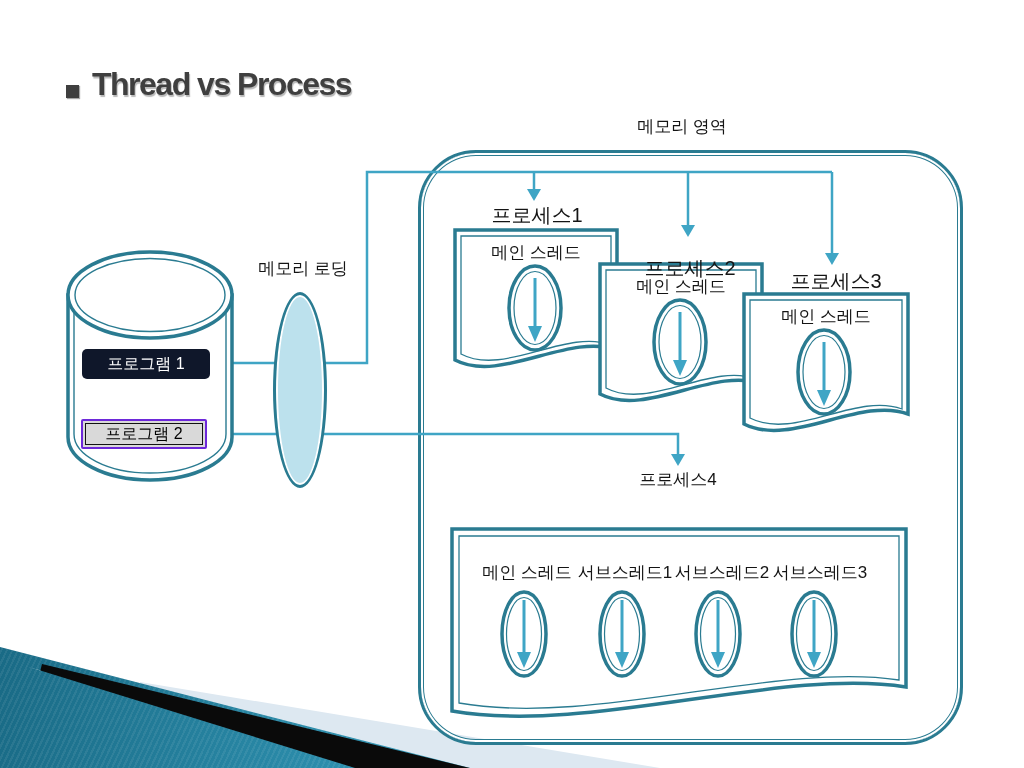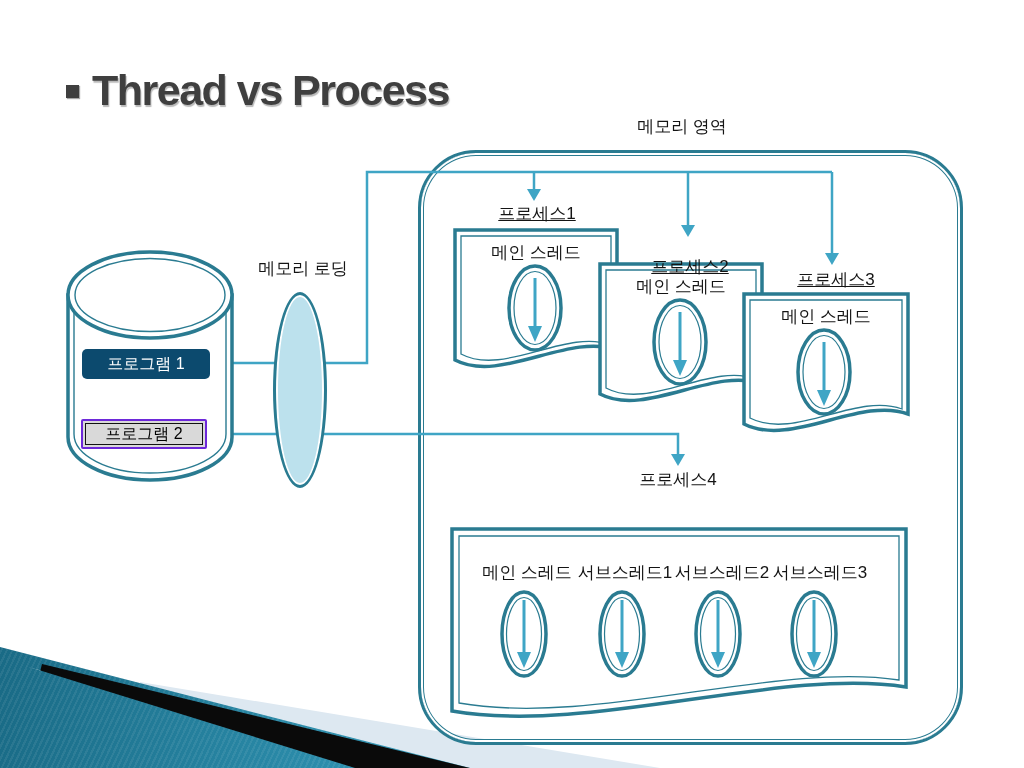--- a/index.html
+++ b/index.html
@@ -15,21 +15,21 @@
   html,body{width:1024px;height:768px;}
   body{
     position:relative;width:1024px;height:768px;background:#fff;overflow:hidden;
     font-family:"Liberation Sans","DejaVu Sans",sans-serif;color:var(--ink);
   }
   .abs{position:absolute;}
 
   
   .title-bullet{left:66px;top:85px;width:13px;height:13px;background:var(--title);
     box-shadow:1px 1px 1px rgba(0,0,0,.35);z-index:8;}
-  .slide-title{left:92px;top:66px;z-index:8;font-size:43px;font-weight:bold;letter-spacing:-1.5px;
+  .slide-title{left:92px;top:66px;z-index:8;font-size:32px;font-weight:bold;letter-spacing:-1.5px;
     color:var(--title);text-shadow:1px 1.5px 1px rgba(0,0,0,.28);}
 
   
   .deco{left:0;top:0;width:1024px;height:768px;z-index:0;pointer-events:none;}
   .deco div{position:absolute;left:0;top:0;width:1024px;height:768px;}
   .deco-pale{background:var(--pale);clip-path:polygon(140px 682px,660px 768px,140px 768px);}
   .teal-grad{
     background:
       repeating-linear-gradient(115deg,rgba(255,255,255,.07) 0 2px,rgba(0,0,0,0) 2px 5px),
       linear-gradient(100deg,#135f79 0%,#2f93b2 45%,#5cbbd2 72%,#2f8aa6 100%);
@@ -48,40 +48,40 @@
   .disk-label{left:60px;top:193px;width:180px;z-index:4;text-align:center;font-size:17px;line-height:22px;}
   .memory-loading-label{left:248px;top:257px;width:110px;text-align:center;z-index:4;font-size:17px;}
 
   
   .connector-svg{left:0;top:0;z-index:2;}
   .cylinder-svg{left:60px;top:246px;z-index:3;}
   .lens{left:273px;top:292px;width:54px;height:196px;z-index:3;background:var(--lens);
     border:3.5px solid var(--teal);border-radius:50%;box-shadow:inset 0 0 0 2px #fff;}
 
   
-  .program1{left:82px;top:349px;width:128px;height:30px;z-index:5;background:#0c4a6e;border-radius:5px;
+  .program1{left:82px;top:349px;width:128px;height:30px;z-index:5;background:#0f172a;border-radius:5px;
     color:#fff;font-size:16px;display:flex;align-items:center;justify-content:center;}
   .program2{left:81px;top:419px;width:126px;height:30px;z-index:5;background:var(--gray);
     border:2px solid #6d28d9;box-shadow:inset 0 0 0 2px var(--gray),inset 0 0 0 3px #111;border-radius:2px;
     color:#000;font-size:16px;display:flex;align-items:center;justify-content:center;}
 
   
   .proc-box{z-index:5;}
   .proc-box svg.doc{position:absolute;left:0;top:0;}
   .p1{left:453px;top:228px;width:166px;height:148px;}
   .p2{left:598px;top:262px;width:166px;height:148px;z-index:6;}
   .p3{left:742px;top:292px;width:168px;height:148px;z-index:7;}
   .p4{left:450px;top:527px;width:458px;height:192px;}
   .thread-label{position:absolute;top:13px;left:0;width:100%;text-align:center;font-size:17px;}
   .thread-sym{position:absolute;left:50px;top:30px;}
   .p4 .thread-sym{top:57px;}
   .p4-col-label{position:absolute;top:34px;width:110px;text-align:center;font-size:17px;}
 
   
-  .proc-name{z-index:8;text-align:center;font-size:17px;width:130px;text-decoration:underline;}
+  .proc-name{z-index:8;text-align:center;font-size:20px;width:130px;}
   .proc1-name{left:472px;top:202px;}
   .proc2-name{left:625px;top:239px;margin-top:16px;}
   .proc3-name{left:771px;top:268px;}
   .proc4-name{left:568px;top:469px;width:220px;z-index:8;text-align:center;font-size:17px;line-height:22px;}
 
   .doc-outline{fill:#fff;stroke:var(--teal);stroke-width:3.5;}
   .doc-inner{fill:none;stroke:var(--teal);stroke-width:1.3;}
   .th-ell{fill:#fff;stroke:var(--teal);stroke-width:3.5;}
   .th-ell-in{fill:none;stroke:var(--teal);stroke-width:1.2;}
   .th-arrow{stroke:var(--blue);stroke-width:3;fill:none;}

